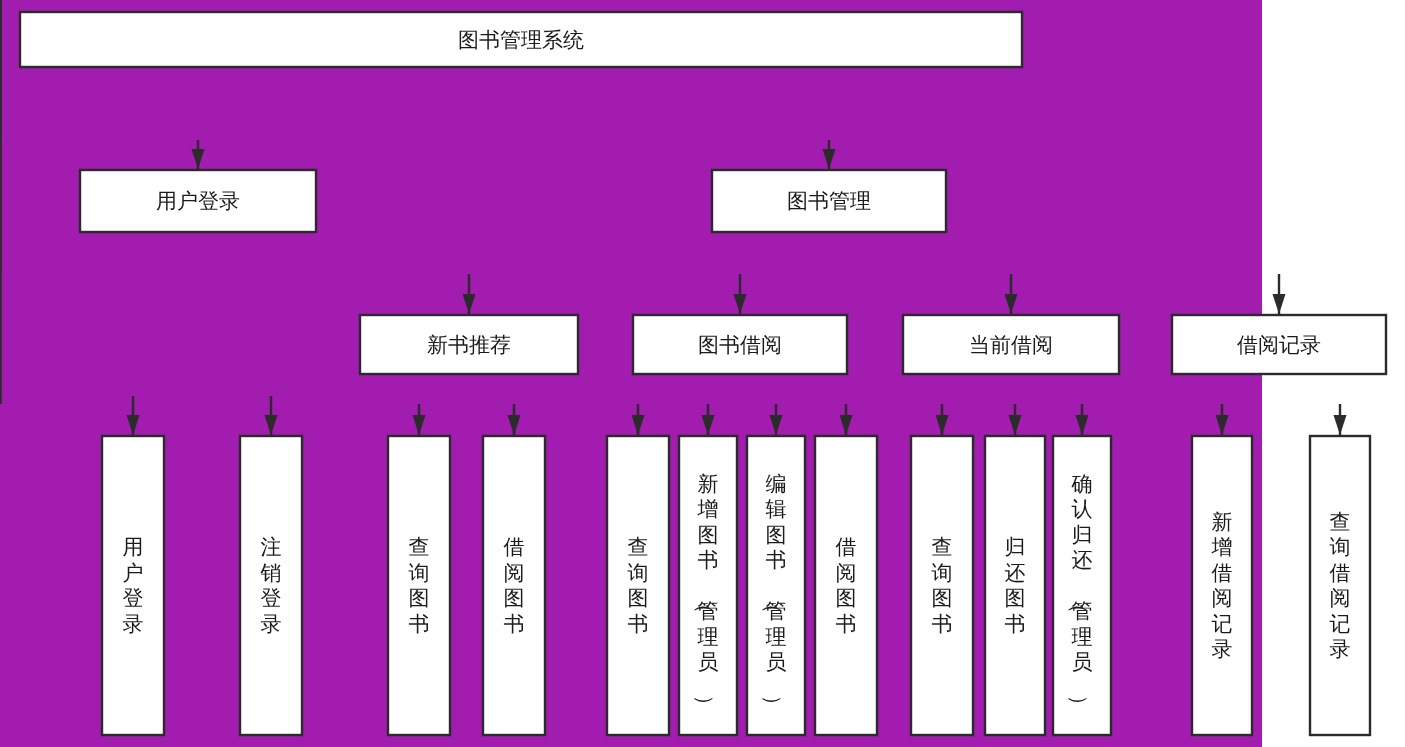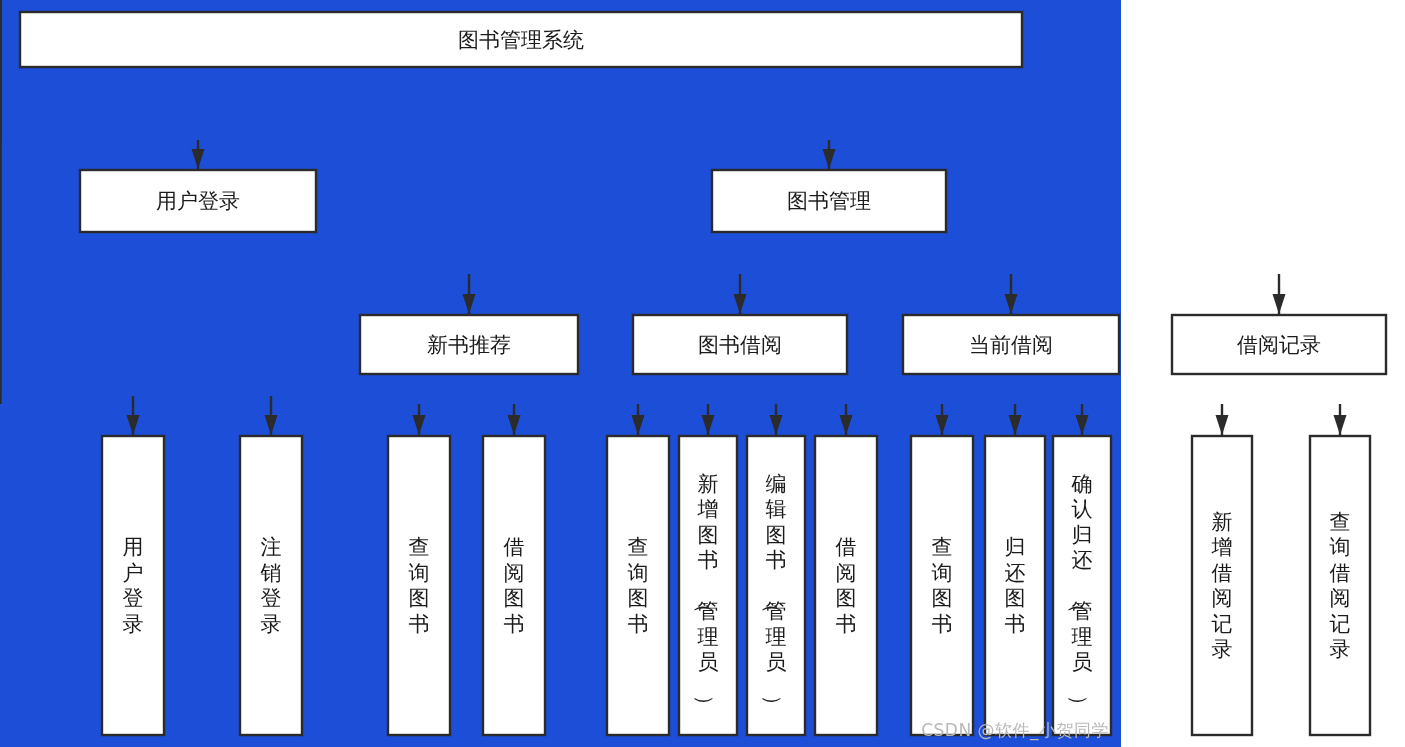--- a/index.html
+++ b/index.html
@@ -9,23 +9,23 @@
     background: #ffffff;
   }
   body {
     width: 1405px;
     height: 747px;
     overflow: hidden;
     font-family: "DejaVu Sans", "Liberation Sans", sans-serif;
   }
   #diagram-root {
     position: relative;
-    width: 1121px;
+    width: 1262px;
     height: 747px;
-    background: #1d4ed8;
+    background: #a21caf;
   }
   svg#flowchart {
     position: absolute;
     top: 0;
     left: 0;
     width: 1405px;
     height: 747px;
     display: block;
   }
   .node-box {
@@ -203,14 +203,13 @@
         <g>
           <rect x="1192" y="436" width="60" height="299" class="node-box"></rect>
           <text x="1222" class="node-label-vertical"><tspan x="1222" y="528.89">新</tspan><tspan x="1222" y="554.39">增</tspan><tspan x="1222" y="579.89">借</tspan><tspan x="1222" y="605.39">阅</tspan><tspan x="1222" y="630.89">记</tspan><tspan x="1222" y="656.39">录</tspan></text>
         </g>
         <g>
           <rect x="1310" y="436" width="60" height="299" class="node-box"></rect>
           <text x="1340" class="node-label-vertical"><tspan x="1340" y="528.89">查</tspan><tspan x="1340" y="554.39">询</tspan><tspan x="1340" y="579.89">借</tspan><tspan x="1340" y="605.39">阅</tspan><tspan x="1340" y="630.89">记</tspan><tspan x="1340" y="656.39">录</tspan></text>
         </g>
       </g>
   </svg>
-  <div class="watermark">CSDN @软件_小贺同学</div>
 </div>
 
 </body></html>

